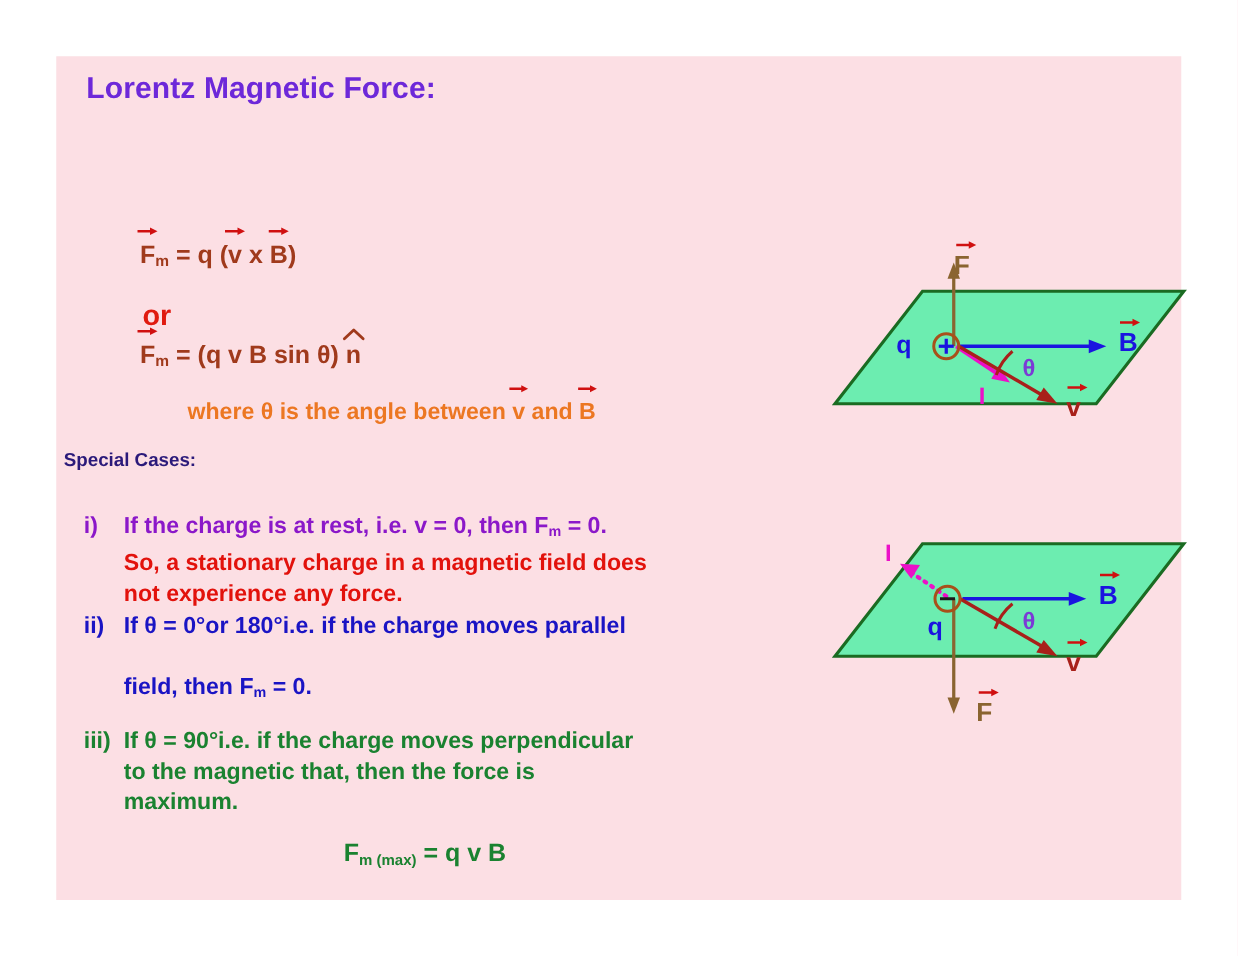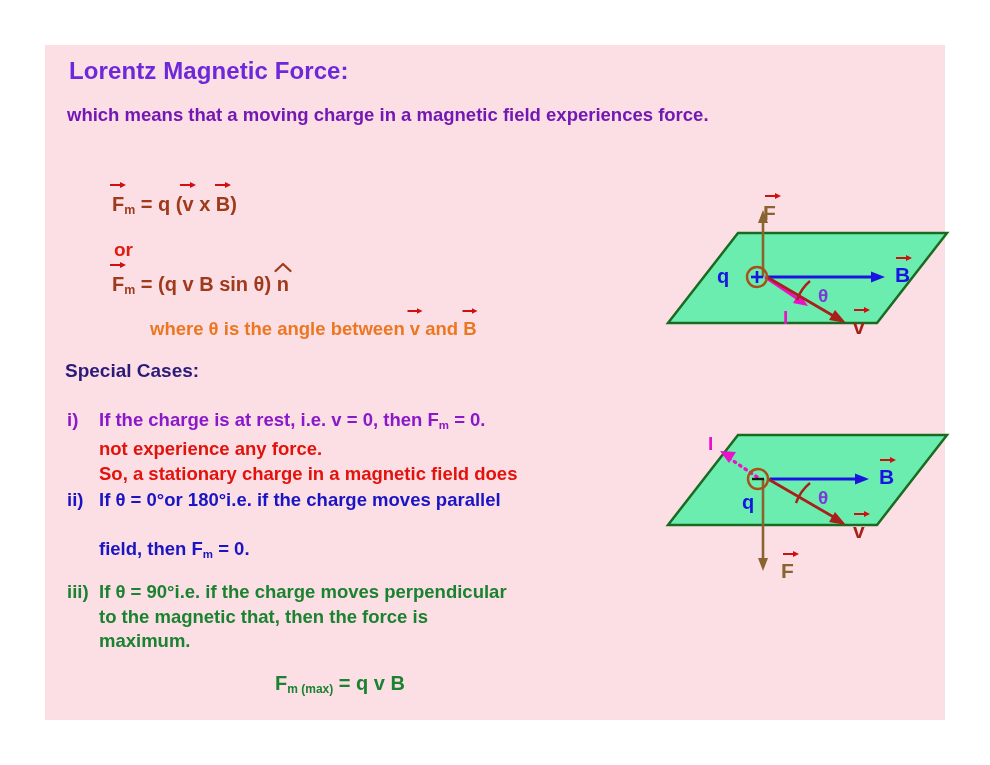--- a/index.html
+++ b/index.html
@@ -66,32 +66,32 @@
     position: absolute;
     left: 50%;
     transform: translateX(-50%);
     top: -0.48em;
     overflow: visible;
   }
 
   #f1 { left: 67px; top: 148px; }
   #orLbl {
     left: 69px; top: 194px;
-    font-size: 19px; font-weight: bold; color: #e01b10;
+    font-size: 23px; font-weight: bold; color: #e01b10;
   }
   #f2 { left: 67px; top: 228px; }
   #whereLine {
     left: 105px; top: 273px;
     font-size: 18.5px; font-weight: bold; color: #ec7722;
     white-space: nowrap;
   }
 
   #specialCases {
-    left: 20px; top: 315px;
-    font-size: 19px; font-weight: bold; color: #2b1a7a;
+    left: 6px; top: 315px;
+    font-size: 15px; font-weight: bold; color: #2b1a7a;
   }
 
   .case {
     font-size: 18.5px;
     font-weight: bold;
     line-height: 24.5px;
     white-space: nowrap;
   }
   .case .marker {
     position: absolute;
@@ -123,21 +123,20 @@
   }
 </style>
 </head>
 <body>
 
 <div id="slide">
 
   <div class="abs" id="title">Lorentz Magnetic Force:</div>
 
   <div class="abs" id="intro">
-    <div class="l2">which means that a moving charge in a magnetic field experiences force.</div>
   </div>
 
   <div class="abs formula" id="f1">
     <span class="vec">
       <svg width="16" height="8" viewBox="0 0 16 8">
         <line x1="0" y1="4" x2="12" y2="4" stroke="#d01010" stroke-width="2"></line>
         <polygon points="16,4 10,1 10,7" fill="#d01010"></polygon>
       </svg>
       <span>F</span></span><sub>m</sub>
     <span>= q (</span><span class="vec">
@@ -181,22 +180,22 @@
         <polyline points="1,8 8.5,1 16,8" fill="none" stroke="#a03a1c" stroke-width="2.3" stroke-linecap="round" stroke-linejoin="round"></polyline>
       </svg>n</span>
   </div>
 
   <div class="abs" id="specialCases">Special Cases:</div>
 
   <div class="abs case" id="case1">
     <span class="marker">i)</span>
     <span class="body">
       <span>If the charge is at rest, i.e. v  = 0, then F</span><sub>m</sub><span> = 0.</span>
+      <span class="red">So, a stationary charge in a magnetic field does</span>
       <span class="red">not experience any force.</span>
-      <span class="red">So, a stationary charge in a magnetic field does</span>
     </span>
   </div>
 
   <div class="abs case" id="case2">
     <span class="marker">ii)</span>
     <span class="body">
       <span>If θ = 0°or 180°i.e. if the charge moves parallel</span><br>
       <br>
       <span>field,  then F</span><sub>m</sub><span> = 0.</span>
     </span>

